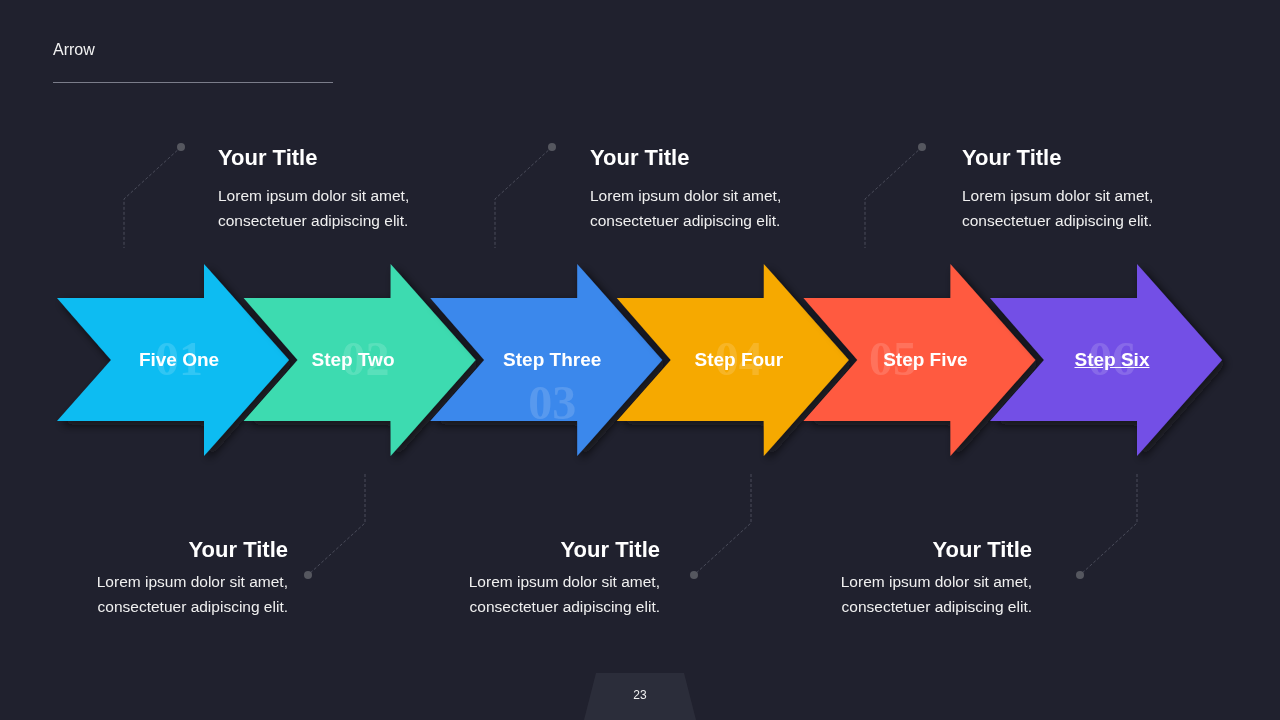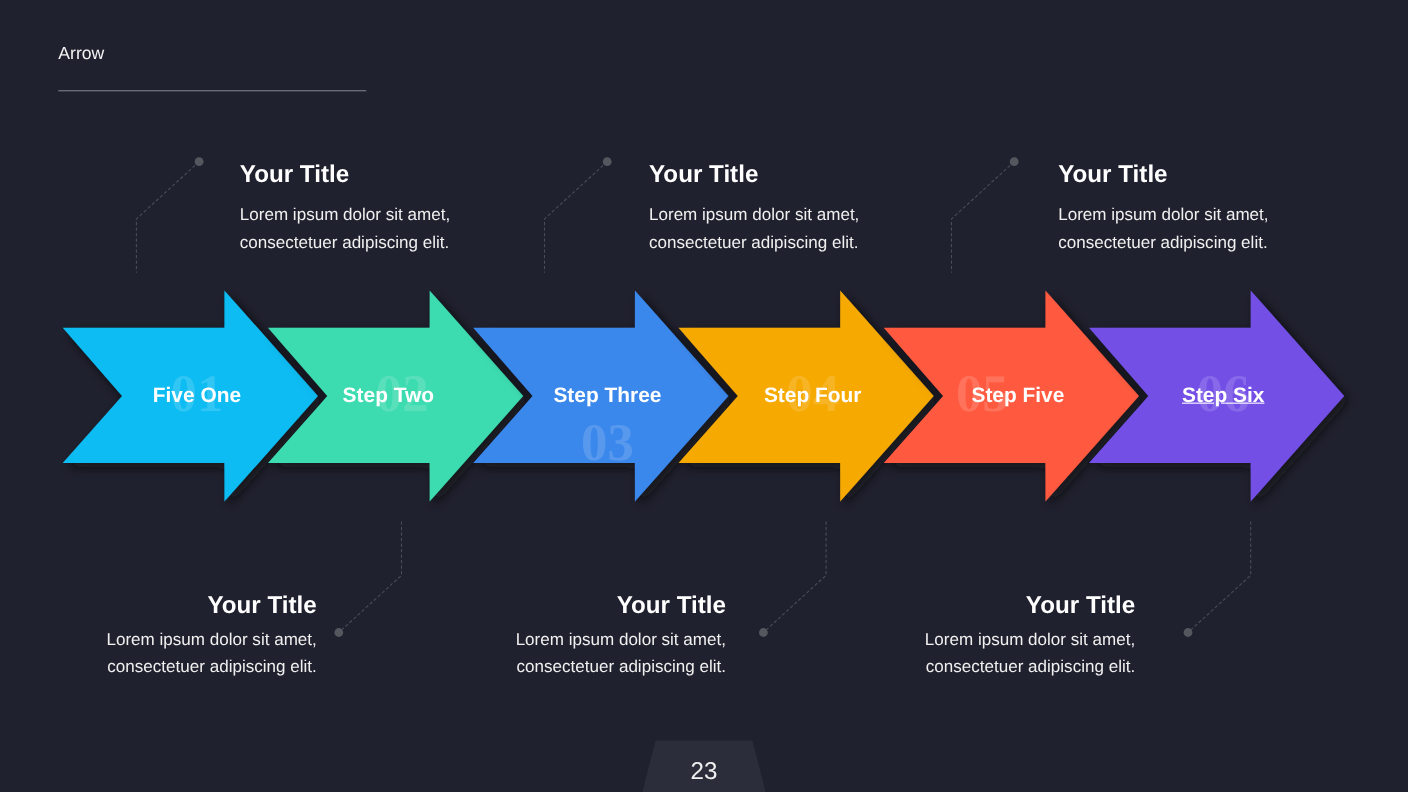--- a/index.html
+++ b/index.html
@@ -37,21 +37,21 @@
   }
   .callout.top { text-align:left; }
   .callout.bottom { text-align:right; }
   .page-tab {
     position:absolute; left:584px; top:673px; width:112px; height:47px;
     background:#2b2d3a;
     clip-path:polygon(12px 0, 100px 0, 112px 47px, 0 47px);
   }
   .page-num {
     position:absolute; left:584px; top:688px; width:112px; text-align:center;
-    font-size:22px; color:#f0f0f0;
+    font-size:12px; color:#f0f0f0;
   }
 </style>
 </head>
 <body>
 
 <div class="slide-title">Arrow</div>
 <div class="title-rule"></div>
 
 <svg class="diagram" width="1280" height="720">
   <defs>

